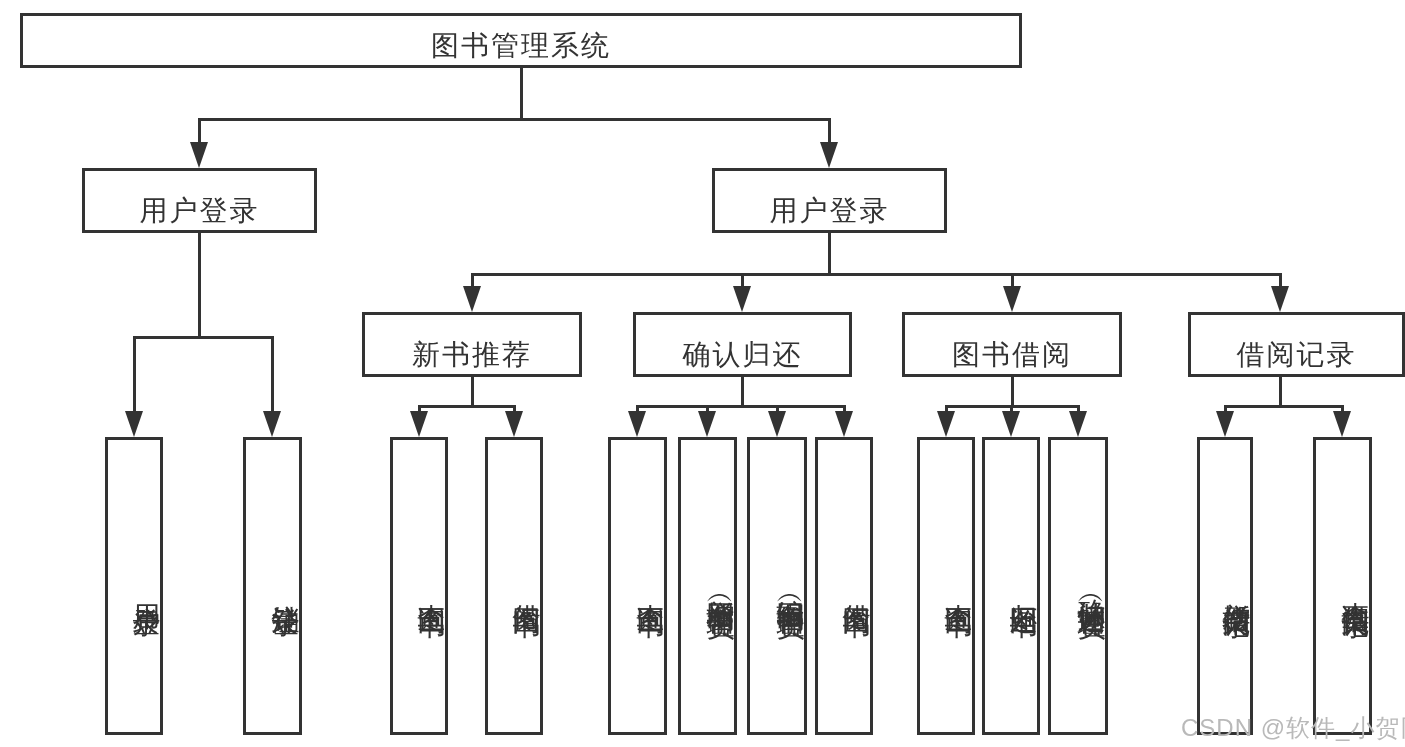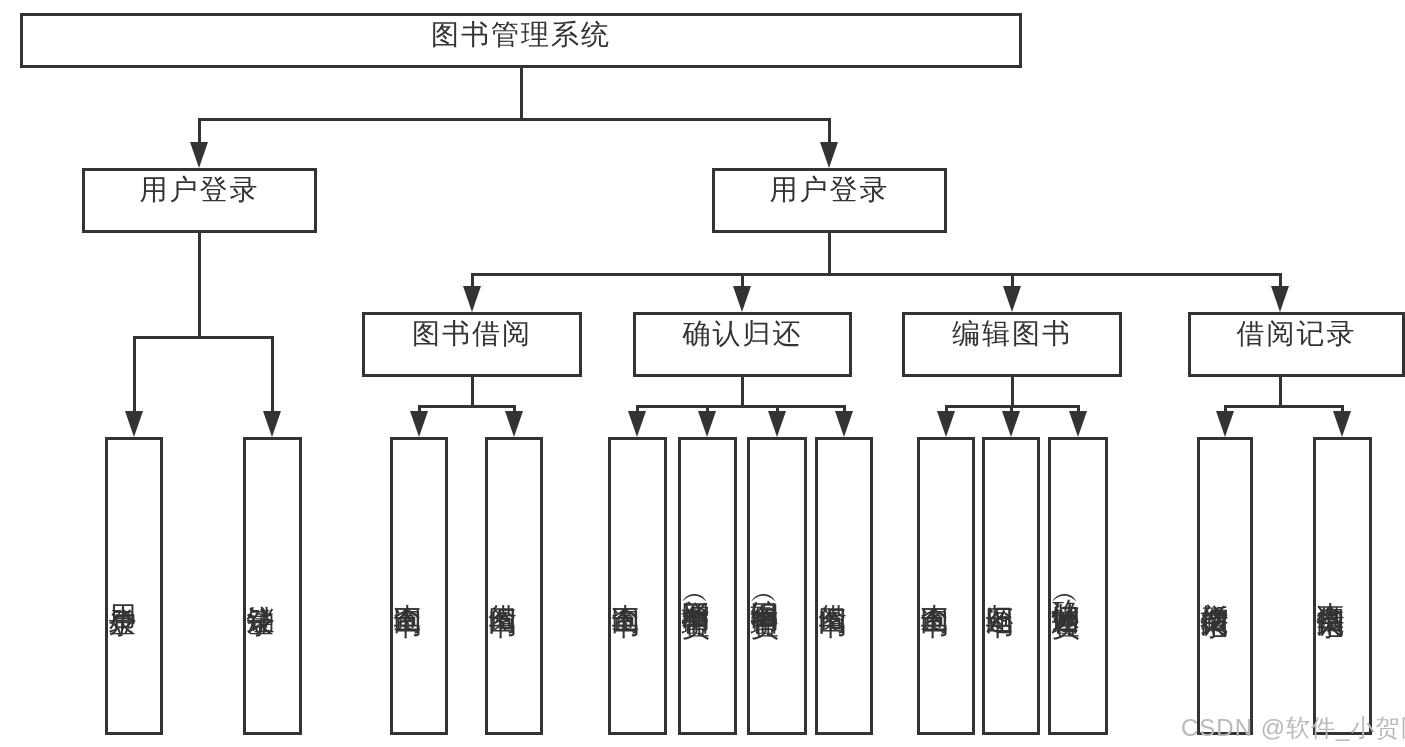--- a/index.html
+++ b/index.html
@@ -11,21 +11,21 @@
     font-family: "Liberation Sans", sans-serif;
     overflow: hidden;
   }
   .node {
     position: absolute;
     box-sizing: border-box;
     border: 3px solid var(--border, #333333);
     background: #ffffff;
     color: var(--text, #333333);
     display: flex;
-    align-items: flex-start;
+    align-items: flex-end;
     justify-content: center;
     font-size: 28px;
     letter-spacing: 2px;
   }
   .v-node {
     writing-mode: vertical-lr;
     letter-spacing: 2px;
     line-height: 1;
   }
   .v-node .lbl { display: block; }
@@ -117,27 +117,27 @@
   </div>
 
   <div class="node" style="left:82px; top:168px; width:235px; height:65px;">
     <span class="lbl">用户登录</span>
   </div>
   <div class="node" style="left:712px; top:168px; width:235px; height:65px;">
     <span class="lbl">用户登录</span>
   </div>
 
   <div class="node" style="left:362px; top:312px; width:220px; height:65px;">
-    <span class="lbl">图书借阅</span>
+    <span class="lbl">新书推荐</span>
   </div>
   <div class="node" style="left:633px; top:312px; width:219px; height:65px;">
     <span class="lbl">确认归还</span>
   </div>
   <div class="node" style="left:902px; top:312px; width:220px; height:65px;">
-    <span class="lbl">编辑图书</span>
+    <span class="lbl">图书借阅</span>
   </div>
   <div class="node" style="left:1188px; top:312px; width:217px; height:65px;">
     <span class="lbl">借阅记录</span>
   </div>
 
   <div class="node v-node" style="left:105px; top:437px; width:58px; height:298px;">
     <span class="lbl">用户登录</span>
   </div>
   <div class="node v-node" style="left:243px; top:437px; width:59px; height:298px;">
     <span class="lbl">注销登录</span>

